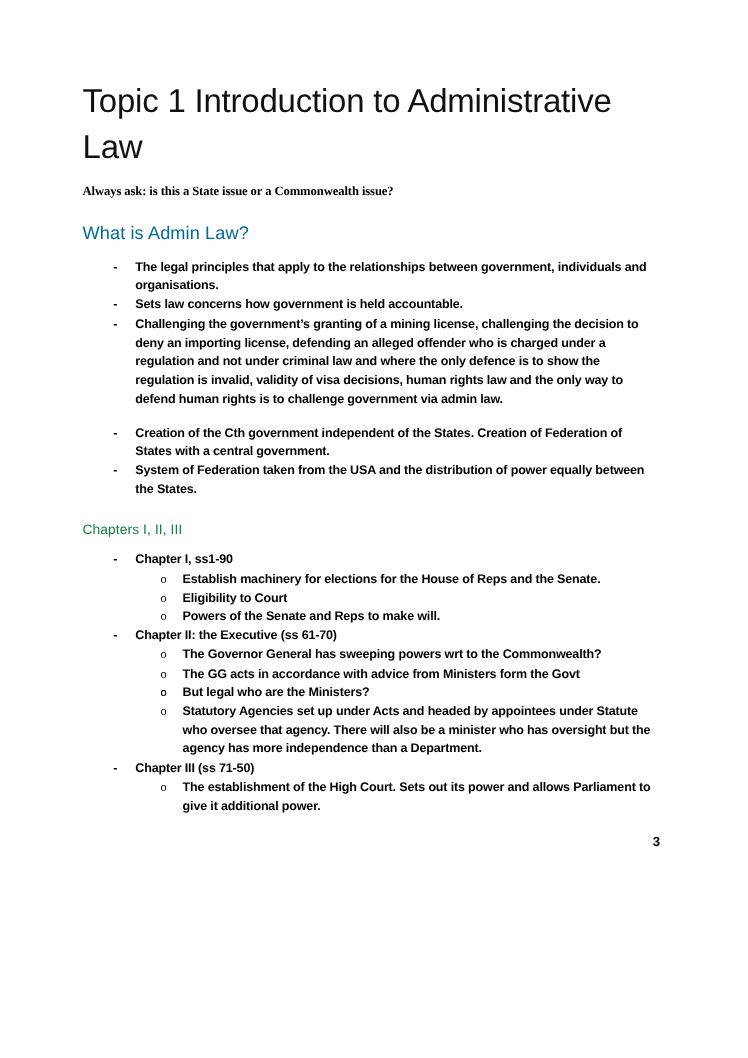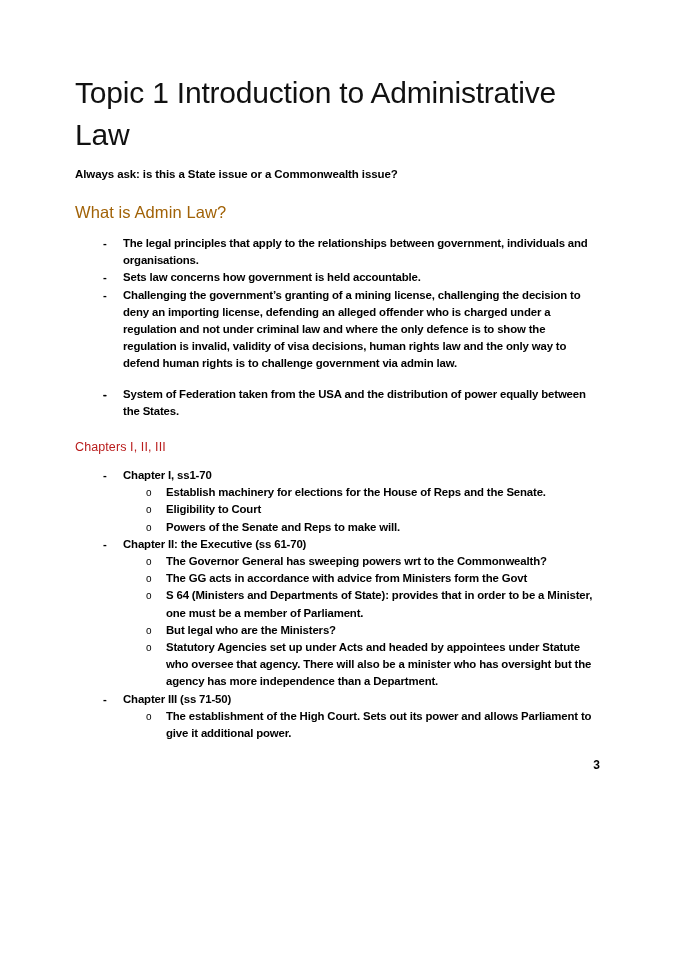--- a/index.html
+++ b/index.html
@@ -44,35 +44,36 @@
     width: 500px;
   }
 
   .doc-subtitle {
     font-size: 11.5px;
     font-weight: 700;
     line-height: 16px;
     color: #000000;
     margin: 10px 0 0 0;
     letter-spacing: -0.1px;
+    font-family: Liberation Serif, serif;
   }
 
   
   .h1-blue {
     font-size: 16.5px;
     font-weight: 400;
-    color: #a16207;
+    color: #0369a1;
     margin: 21px 0 0 0;
     letter-spacing: 0.1px;
   }
 
   .h2-blue {
     font-size: 12.5px;
     font-weight: 400;
-    color: #b91c1c;
+    color: #15803d;
     margin: 20px 0 0 0;
     letter-spacing: 0.1px;
   }
 
   
   .list-lvl1 {
     margin: 13px 0 0 0;
     padding: 0;
     list-style: none;
   }
@@ -149,34 +150,35 @@
       <li>
         <span class="marker">-</span>
         <span>Challenging the government’s granting of a mining license, challenging the decision to deny an importing license, defending an alleged offender who is charged under a regulation and not under criminal law and where the only defence is to show the regulation is invalid, validity of visa decisions, human rights law and the only way to defend human rights is to challenge government via admin law.</span>
       </li>
     </ul>
 
 
     <ul class="list-lvl1">
       <li>
         <span class="marker">-</span>
+        <span>Creation of the Cth government independent of the States. Creation of Federation of States with a central government.</span>
       </li>
       <li>
         <span class="marker">-</span>
         <span>System of Federation taken from the USA and the distribution of power equally between the States.</span>
       </li>
     </ul>
 
     <h3 class="h2-blue">Chapters I, II, III</h3>
 
     <ul class="list-lvl1">
 
       <li>
         <span class="marker">-</span>
-        <span>Chapter I, ss1-70</span>
+        <span>Chapter I, ss1-90</span>
         <ul class="list-lvl2">
           <li>
             <span class="marker-o">o</span>
             <span>Establish machinery for elections for the House of Reps and the Senate.</span>
           </li>
           <li>
             <span class="marker-o">o</span>
             <span>Eligibility to Court</span>
           </li>
           <li>
@@ -193,21 +195,20 @@
           <li>
             <span class="marker-o">o</span>
             <span>The Governor General has sweeping powers wrt to the Commonwealth?</span>
           </li>
           <li>
             <span class="marker-o">o</span>
             <span>The GG acts in accordance with advice from Ministers form the Govt</span>
           </li>
           <li>
             <span class="marker-o">o</span>
-            <span>S 64 (Ministers and Departments of State): provides that in order to be a Minister, one must be a member of Parliament.</span>
           </li>
           <li>
             <span class="marker-o">o</span>
             <span>But legal who are the Ministers?</span>
           </li>
           <li>
             <span class="marker-o">o</span>
             <span>Statutory Agencies set up under Acts and headed by appointees under Statute who oversee that agency. There will also be a minister who has oversight but the agency has more independence than a Department.</span>
           </li>
         </ul>

